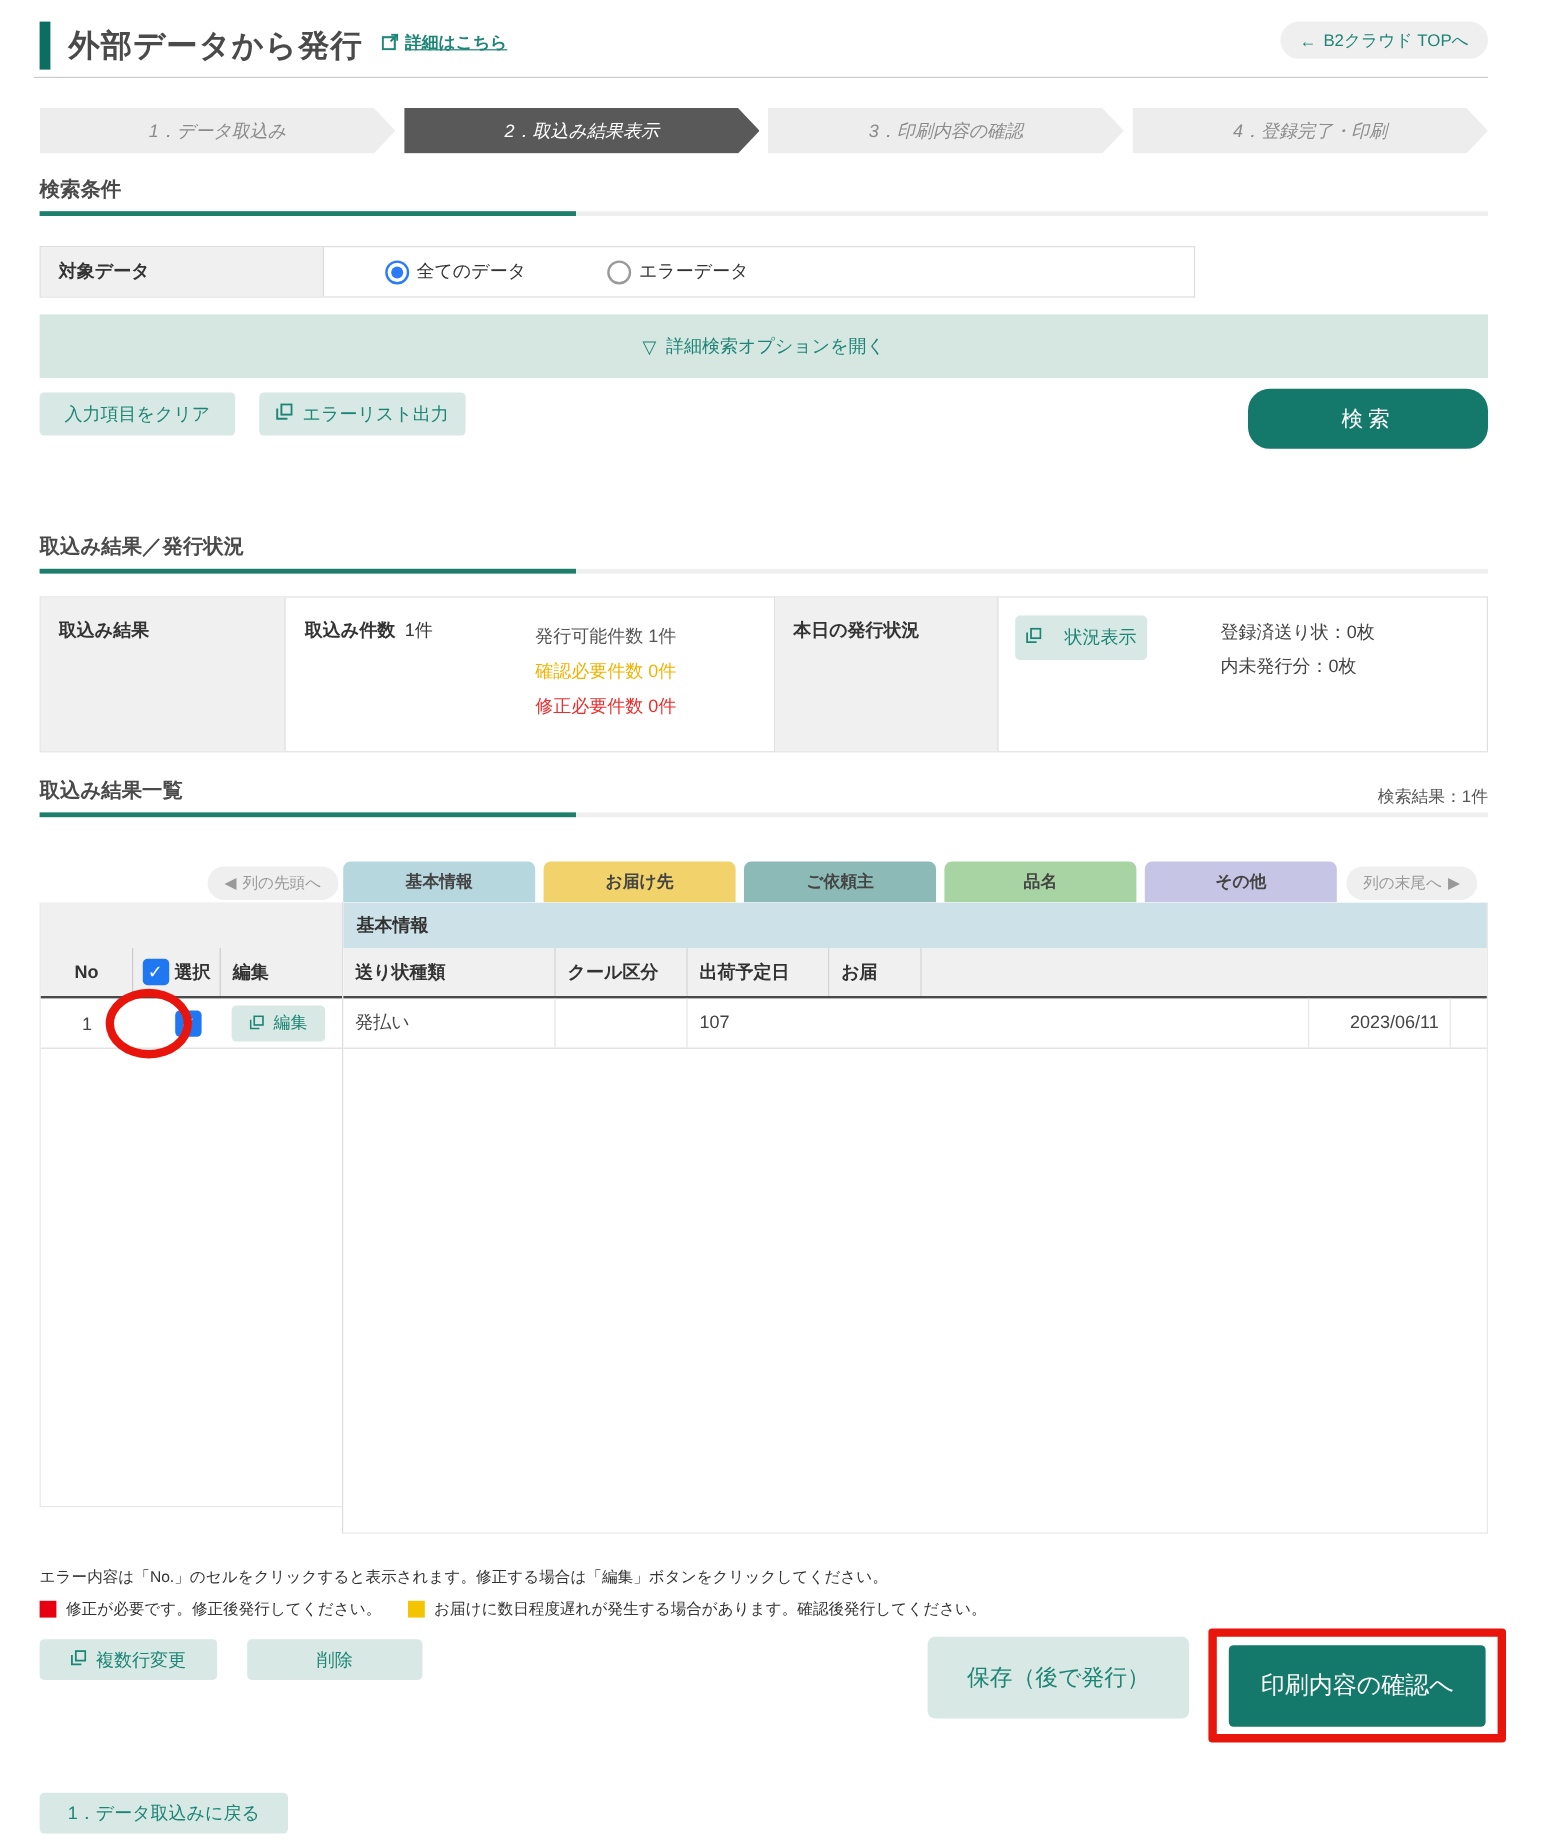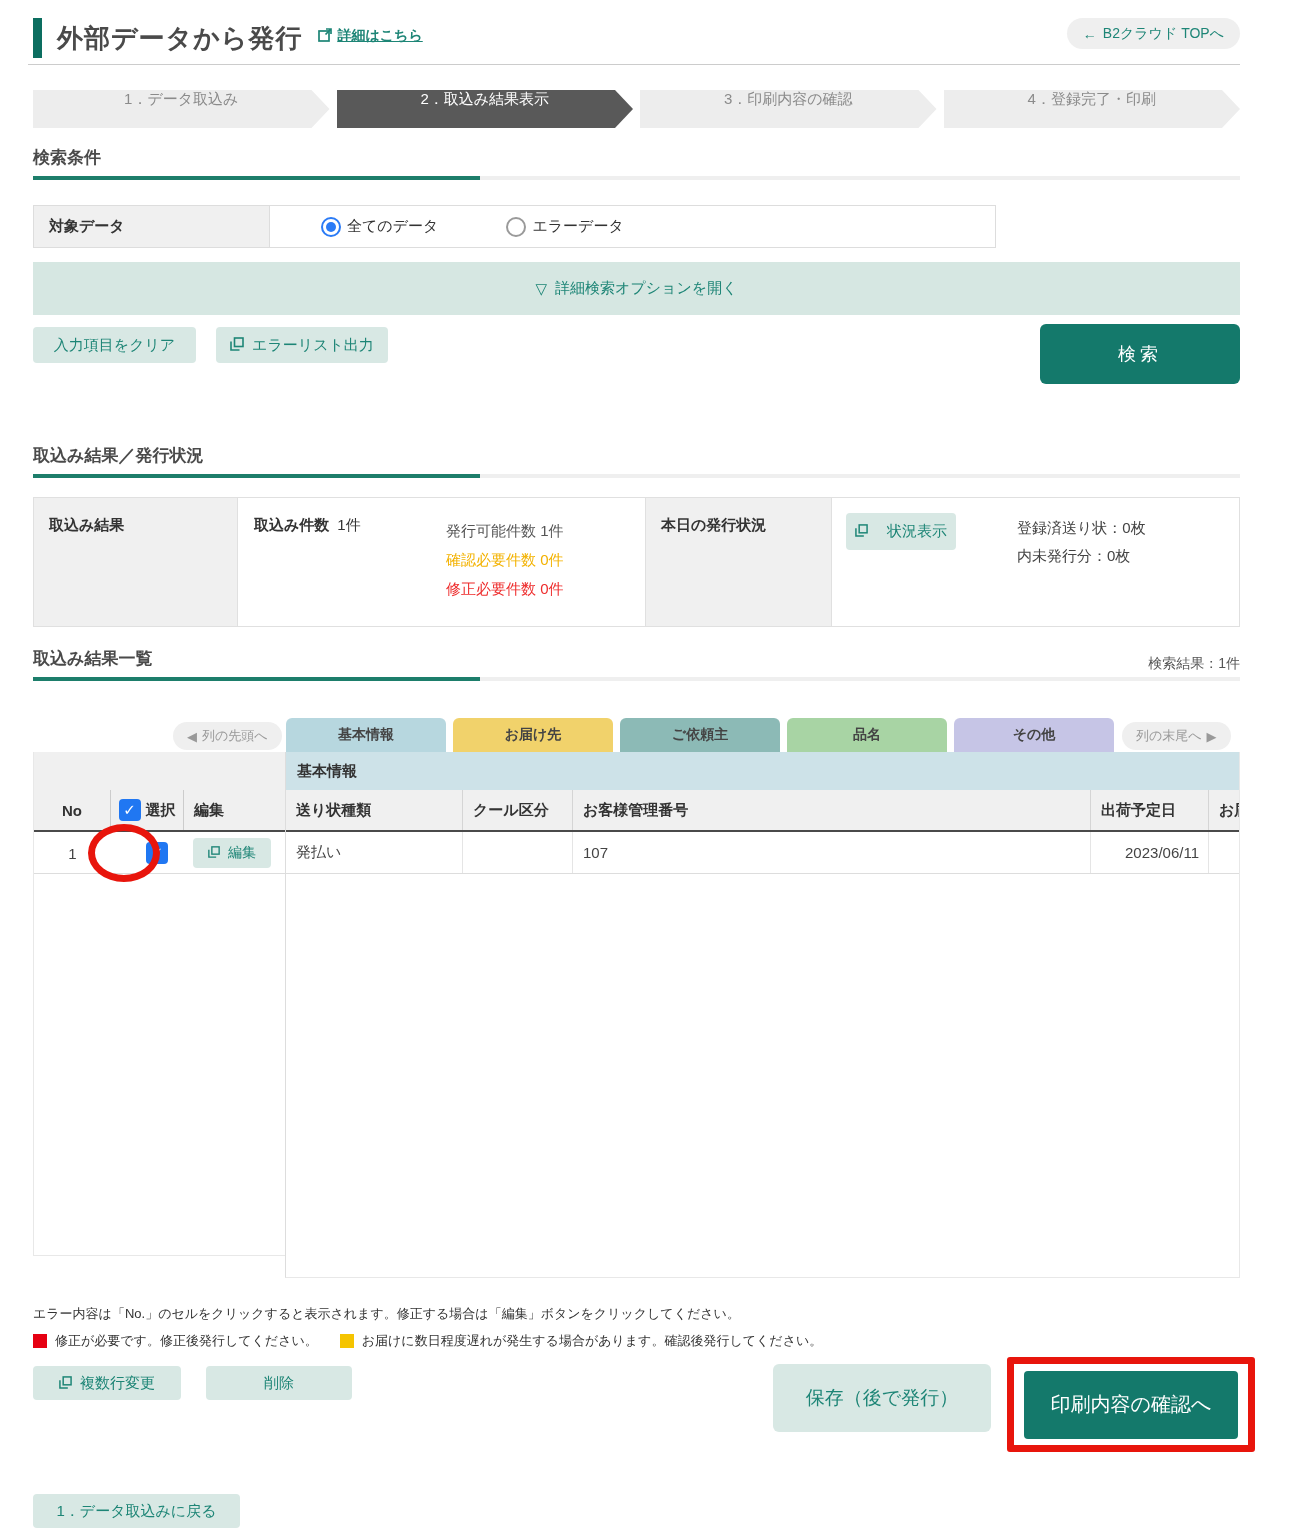--- a/index.html
+++ b/index.html
@@ -20,22 +20,22 @@
   .details-link{display:flex; align-items:center; gap:5px; margin-left:16px; margin-bottom:4px;
     color:var(--teal-text); font-size:14px; font-weight:bold; text-decoration:underline; cursor:pointer;}
   .top-btn{position:absolute; right:54px; top:18px; height:31px; padding:0 16px; border:none; cursor:pointer;
     border-radius:16px; background:#efefef; color:var(--teal-text); font-size:14px; display:flex; align-items:center; gap:6px;
     font-family:inherit;}
   .header-divider{position:absolute; left:28px; right:54px; top:64px; height:1px; background:#ccc;}
 
   
   .steps{position:absolute; left:33px; top:90px; width:1207px; height:38px; display:flex; gap:7px;}
   .step{flex:1; background:var(--step-light); color:#8b8b8b; font-size:15px;
-    display:flex; align-items:flex-start; justify-content:center;
-    clip-path:polygon(0 0, calc(100% - 18px) 0, 100% 50%, calc(100% - 18px) 100%, 0 100%);}
+    display:flex; align-items:center; justify-content:center;
+    clip-path:polygon(0 0, calc(100% - 18px) 0, 100% 50%, calc(100% - 18px) 100%, 0 100%);font-style:italic;}
   .step.active{background:var(--step-dark); color:#fff;}
 
   
   .sec-h{position:absolute; left:33px; font-size:17px; font-weight:bold; color:#4a4a4a;}
   .underline{position:absolute; left:33px; width:1207px; height:4px; background:var(--underline-gray);}
   .underline::before{content:""; display:block; width:37%; height:4px; background:var(--underline-teal);}
 
   
   .target-row{position:absolute; left:33px; top:205px; width:963px; height:43px; border:1px solid #ddd; display:flex; background:#fff;}
   .target-label{width:236px; background:var(--cell-gray); border-right:1px solid #ddd; display:flex; align-items:center;
@@ -46,22 +46,22 @@
   .radio.on{border-color:#2b7bf6;}
   .radio.on::after{content:""; position:absolute; left:3px; top:3px; width:10px; height:10px; border-radius:50%; background:#2b7bf6;}
 
   .adv-banner{position:absolute; left:33px; top:262px; width:1207px; height:53px; background:var(--banner-bg);
     display:flex; align-items:center; justify-content:center; gap:8px; color:var(--teal-text); font-size:15px; cursor:pointer;}
 
   .pale-btn{background:var(--teal-pale); color:var(--teal-text); border:none; border-radius:4px; cursor:pointer;
     display:flex; align-items:center; justify-content:center; gap:8px; font-size:15px; font-family:Liberation Sans, sans-serif;}
   .btn-clear{position:absolute; left:33px; top:327px; width:163px; height:36px;}
   .btn-errlist{position:absolute; left:216px; top:327px; width:172px; height:36px;}
-  .btn-search{position:absolute; left:1040px; top:324px; width:200px; height:60px; background:var(--teal-dark); color:#fff;
-    border:none; border-radius:6px; font-size:18px; letter-spacing:4px; cursor:pointer; font-family:inherit;}
+  .btn-search{position:absolute; left:1040px; top:324px; width:200px; height:50px; background:var(--teal-dark); color:#fff;
+    border:none; border-radius:18px; font-size:18px; letter-spacing:4px; cursor:pointer; font-family:inherit;}
 
   
   .status-table{position:absolute; left:33px; top:497px; width:1207px; height:130px; border:1px solid #e0e0e0; background:#fff;}
   .status-table .lbl{position:absolute; top:0; bottom:0; background:var(--cell-gray); font-size:15px; font-weight:bold;
     padding:18px 0 0 15px; color:#333;}
   .st-l1{left:0; width:204px; border-right:1px solid #e0e0e0;}
   .st-c1{position:absolute; left:204px; width:408px; top:0; bottom:0; border-right:1px solid #e0e0e0; font-size:15px;}
   .st-l2{left:612px; width:186px; border-right:1px solid #e0e0e0;}
   .st-c2{position:absolute; left:798px; width:409px; top:0; bottom:0; font-size:15px;}
   .count-line{position:absolute; left:16px; top:18px; color:#333;}
@@ -284,21 +284,20 @@
           <span>編集</span>
         </button>
       </div>
     </div>
 
     <div class="panel-right">
       <div class="group-bar">基本情報</div>
       <div class="pr-cols">
         <div class="w-type">送り状種類</div>
         <div class="w-cool">クール区分</div>
-        <div class="w-cust">お客様管理番号</div>
         <div class="w-ship">出荷予定日</div>
         <div class="w-next">お届</div>
       </div>
       <div class="dark-rule" style="left:0; top:78px; width:955px;"></div>
       <div class="pr-row">
         <div class="w-type">発払い</div>
         <div class="w-cool"></div>
         <div class="w-cust">107</div>
         <div class="w-ship cell-right">2023/06/11</div>
         <div class="w-next"></div>

